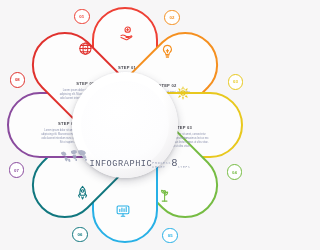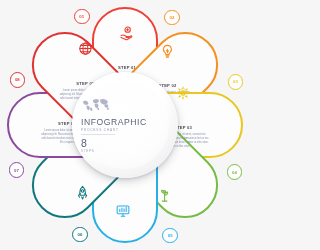--- a/index.html
+++ b/index.html
@@ -78,21 +78,21 @@
     background:
       radial-gradient(circle at 36% 30%, #ffffff 0%, #ffffff 52%, #f1f0f2 78%, #dedde1 100%);
     box-shadow:0 3px 9px rgba(40,40,60,.22), 0 1px 3px rgba(40,40,60,.14);
     z-index:6;
   }
   #hubInner{
     position:absolute;
     left:9px;top:9px;width:88px;height:88px;
     border-radius:50%;
     background:radial-gradient(circle at 42% 34%, #ffffff 0%, #fdfdfe 62%, #f6f5f7 100%);
-    display:flex;flex-direction:column;align-items:flex-start;justify-content:center;
+    display:flex;align-items:flex-end;justify-content:center;font-family:Liberation Mono, monospace;
   }
   #mapIcon{margin-bottom:1px;opacity:.82;}
   #hubTitle{
     font-size:8.6px;letter-spacing:.55px;
     color:#5b6075;font-weight:normal;
   }
   #hubSub{
     font-size:3.1px;letter-spacing:.85px;
     color:#9aa0b8;margin-top:1.6px;
   }

